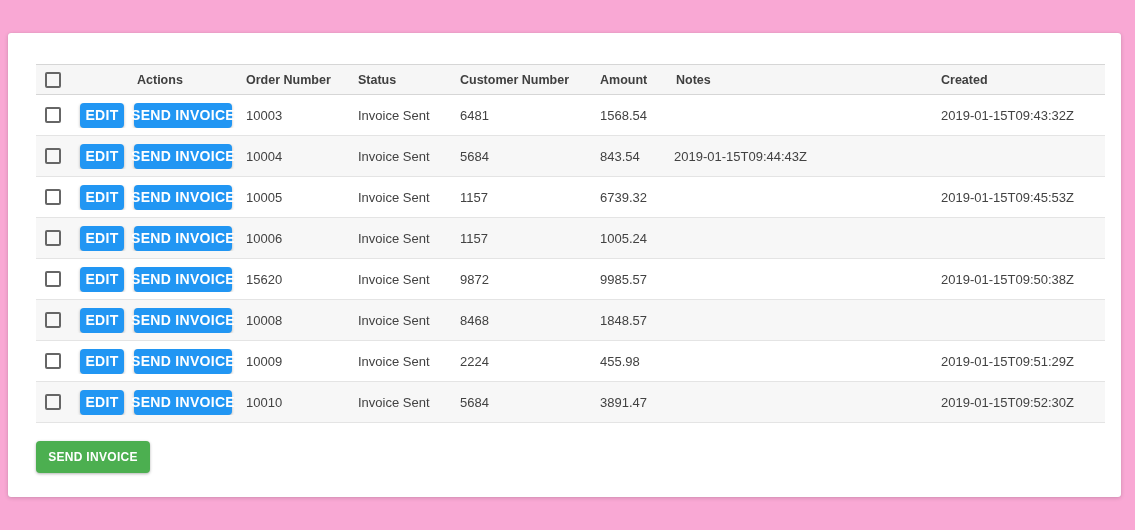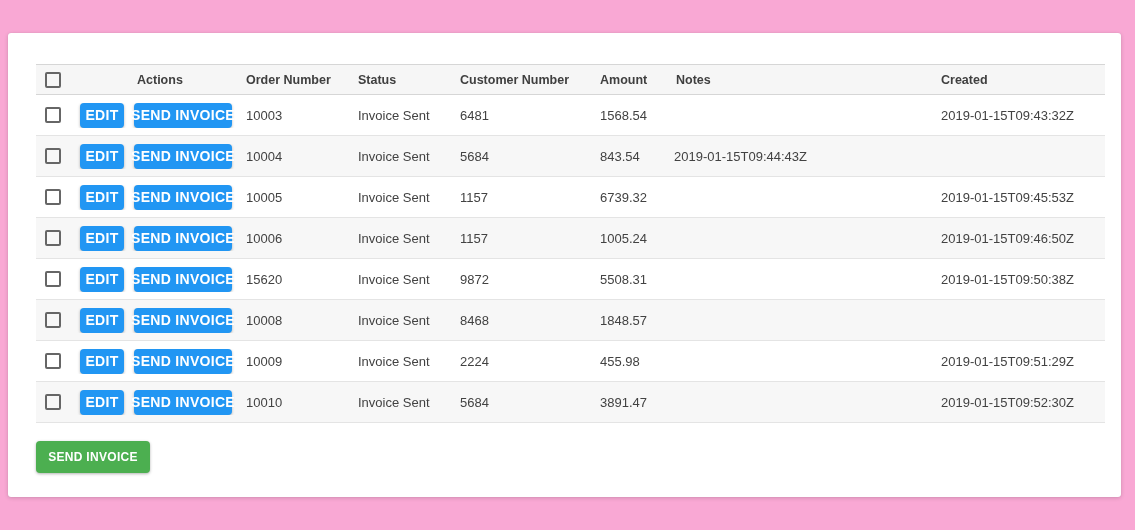--- a/index.html
+++ b/index.html
@@ -189,35 +189,34 @@
             </div>
           <div class="cell col-actions">
             <button class="btn btn-blue btn-edit">EDIT</button>
             <button class="btn btn-blue btn-send">SEND INVOICE</button>
           </div>
           <div class="cell col-order">10006</div>
           <div class="cell col-status">Invoice Sent</div>
           <div class="cell col-cust">1157</div>
           <div class="cell col-amount">1005.24</div>
           <div class="cell col-notes"></div>
-          <div class="cell col-created">2019-01-15T09:46:50Z</div>
         </div>
 
         <div class="grid-row">
           <div class="cell col-check">
               <input type="checkbox" class="cbx" style="">
             </div>
           <div class="cell col-actions">
             <button class="btn btn-blue btn-edit">EDIT</button>
             <button class="btn btn-blue btn-send">SEND INVOICE</button>
           </div>
           <div class="cell col-order">15620</div>
           <div class="cell col-status">Invoice Sent</div>
           <div class="cell col-cust">9872</div>
-          <div class="cell col-amount">5508.31</div>
+          <div class="cell col-amount">9985.57</div>
           <div class="cell col-notes"></div>
           <div class="cell col-created">2019-01-15T09:50:38Z</div>
         </div>
 
         <div class="grid-row">
           <div class="cell col-check">
               <input type="checkbox" class="cbx" style="">
             </div>
           <div class="cell col-actions">
             <button class="btn btn-blue btn-edit">EDIT</button>

